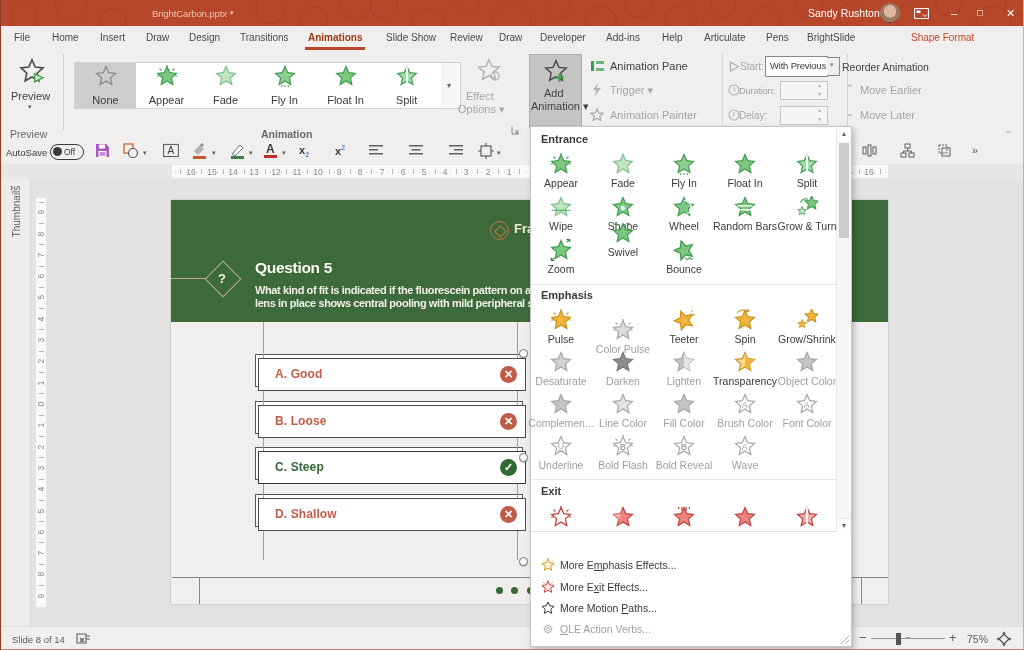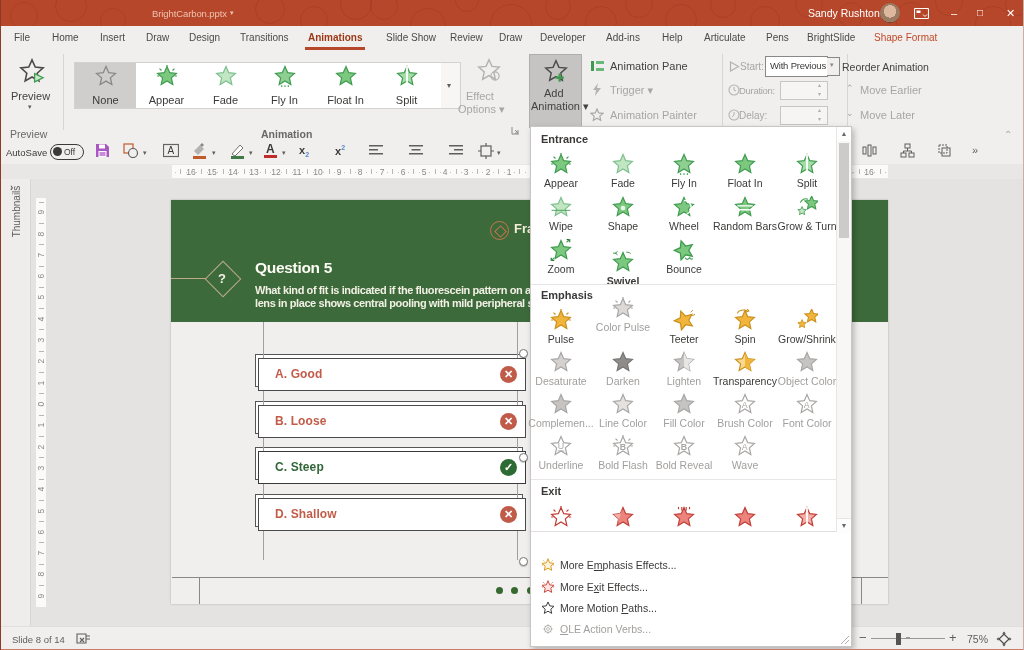--- a/index.html
+++ b/index.html
@@ -156,21 +156,21 @@
  <div class="tab" id="tab-anim" style="left:308px;">Animations</div>
  <div class="tab" style="left:386px;">Slide Show</div>
  <div class="tab" style="left:450px;">Review</div>
  <div class="tab" style="left:499px;">Draw</div>
  <div class="tab" style="left:540px;">Developer</div>
  <div class="tab" style="left:606px;">Add-ins</div>
  <div class="tab" style="left:662px;">Help</div>
  <div class="tab" style="left:704px;">Articulate</div>
  <div class="tab" style="left:766px;">Pens</div>
  <div class="tab" style="left:807px;">BrightSlide</div>
- <div class="tab" style="left:874px;color:#C0492B;text-align:right;">Shape Format</div>
+ <div class="tab" style="left:911px;color:#C0492B;text-align:right;">Shape Format</div>
  <svg class="abs" style="left:981px;top:31px" width="14" height="13" viewBox="0 0 14 13">
       <path d="M1 4 h8 v8 h-8 z M6 4 V1.5 L13 1.5 M10 0 l3 1.5 l-3 1.5" fill="none" stroke="#9E4A2F" stroke-width="1.1"></path>
     </svg>
  <svg class="abs" style="left:1002px;top:31px" width="13" height="12" viewBox="0 0 13 12">
       <path d="M1 1 h11 v7 h-5 l-3 3 v-3 h-3 z" fill="none" stroke="#605E5C" stroke-width="1.1"></path>
     </svg>
 </div>
 <div id="animline" class="abs"></div>
 <div id="ribbon" class="abs">
 
@@ -656,35 +656,35 @@
       </svg><div class="plb">Random Bars</div></div>
 <div class="pcell" style="left:246px;top:69px;"><svg class="pic" viewBox="0 0 20 20">
         <use href="#sp" fill="#7CC87F" stroke="#3E9B4F" stroke-width="1.3" transform="translate(7,-1) scale(0.72)"></use>
         <use href="#sp" fill="#C2E5C2" stroke="#3E9B4F" stroke-width="1.6" transform="translate(1,9) scale(0.45)"></use>
         <path d="M4 6 A 5 5 0 0 1 11 3" fill="none" stroke="#3E9B4F" stroke-width="1"></path>
       </svg><div class="plb">Grow &amp; Turn</div></div>
 <div class="pcell" style="left:0px;top:112px;"><svg class="pic" viewBox="0 0 20 20">
         <use href="#sp" fill="#7CC87F" stroke="#3E9B4F" stroke-width="1.1"></use>
         <path d="M15 3 l3 -3 M18 3 v-3 h-3 M4 17 l-3 3 M1 17 v3 h3" stroke="#3E9B4F" stroke-width="1"></path>
       </svg><div class="plb">Zoom</div></div>
-<div class="pcell" style="left:62px;top:124px;font-weight:bold;"><svg class="pic" viewBox="0 0 20 20">
+<div class="pcell" style="left:62px;top:95px;"><svg class="pic" viewBox="0 0 20 20">
         <use href="#sp" fill="#7CC87F" stroke="#3E9B4F" stroke-width="1.1"></use>
         <path d="M4 2 h-3 M5 0.5 l-2 1.5 l2 1.5 M13 1 a4 2 0 0 1 4 1.5" fill="none" stroke="#3E9B4F" stroke-width="0.9"></path>
       </svg><div class="plb">Swivel</div></div>
 <div class="pcell" style="left:123px;top:112px;"><svg class="pic" viewBox="0 0 20 20">
         <use href="#sp" fill="#7CC87F" stroke="#3E9B4F" stroke-width="1.2" transform="rotate(-18 10 10)"></use>
         <path d="M11 17 q2 3 4 0 q1.5 2 3 1" fill="none" stroke="#3E9B4F" stroke-width="1"></path>
       </svg><div class="plb">Bounce</div></div>
  <div style="position:absolute;left:0;top:157px;width:305px;height:1px;background:#E8E6E4;"></div>
     <div class="sechdr" style="top:162px;">Emphasis</div>
  <div class="pcell" style="left:0px;top:182px;"><svg class="pic" viewBox="0 0 20 20">
         <use href="#sp" fill="#F2B53C" stroke="#C9901C" stroke-width="1.1"></use>
         <use href="#rays" stroke="#C9901C"></use>
       </svg><div class="plb">Pulse</div></div>
-<div class="pcell" style="left:62px;top:170px;"><svg class="pic" viewBox="0 0 20 20">
+<div class="pcell" style="left:62px;top:192px;"><svg class="pic" viewBox="0 0 20 20">
         <use href="#sp" fill="#DCDAD8" stroke="#A8A6A4" stroke-width="1.1"></use>
         <use href="#rays" stroke="#A8A6A4"></use>
       </svg><div class="plb plbg">Color Pulse</div></div>
 <div class="pcell" style="left:123px;top:182px;"><svg class="pic" viewBox="0 0 20 20">
         <use href="#sp" fill="#F2B53C" stroke="#C9901C" stroke-width="1.1" transform="rotate(-20 10 10)"></use>
         <path d="M16 3 l2 -2 M17.5 6 l2.5 -1" stroke="#C9901C" stroke-width="0.9"></path>
       </svg><div class="plb">Teeter</div></div>
 <div class="pcell" style="left:184px;top:182px;"><svg class="pic" viewBox="0 0 20 20">
         <use href="#sp" fill="#F2B53C" stroke="#C9901C" stroke-width="1.1"></use>
         <path d="M3 4 A 6 4 0 0 1 12 1.5 M12 0 l1.5 1.8 l-2.5 1" fill="none" stroke="#C9901C" stroke-width="1"></path>

